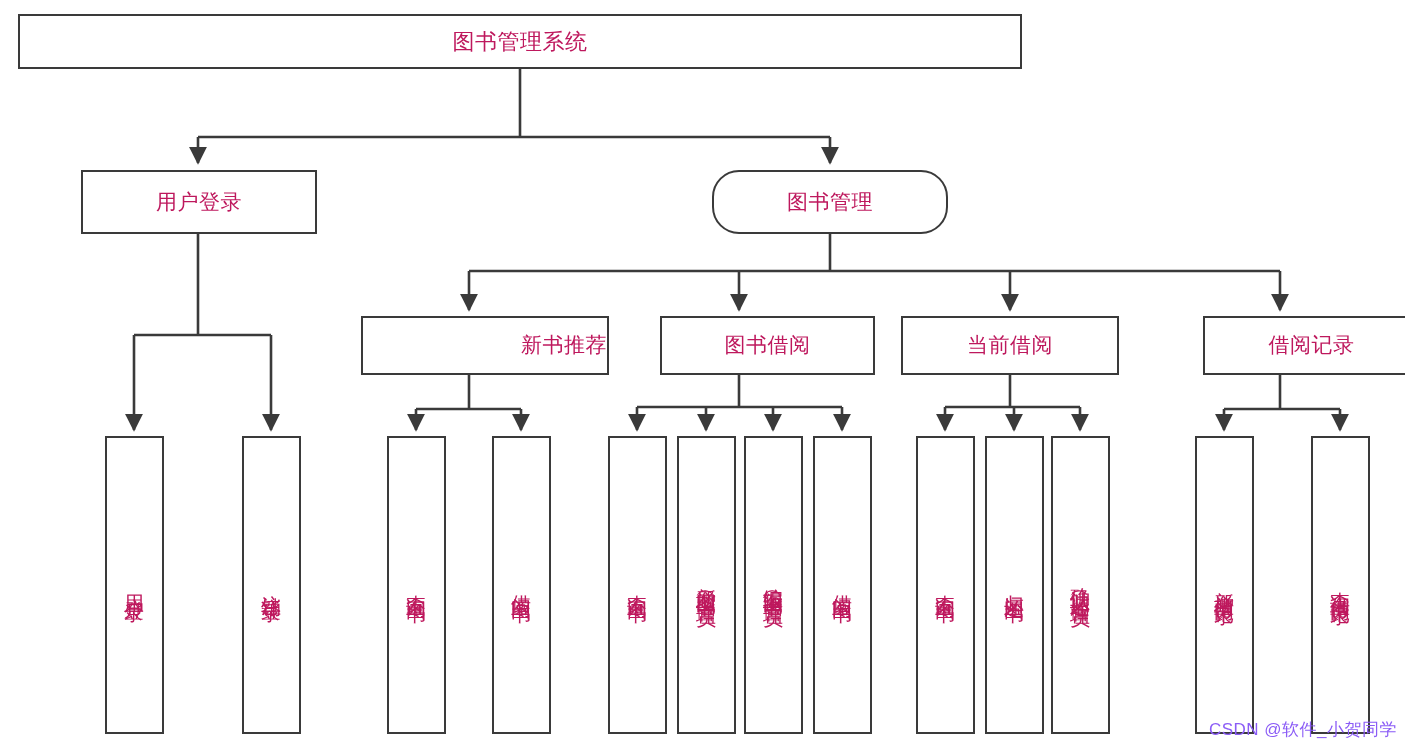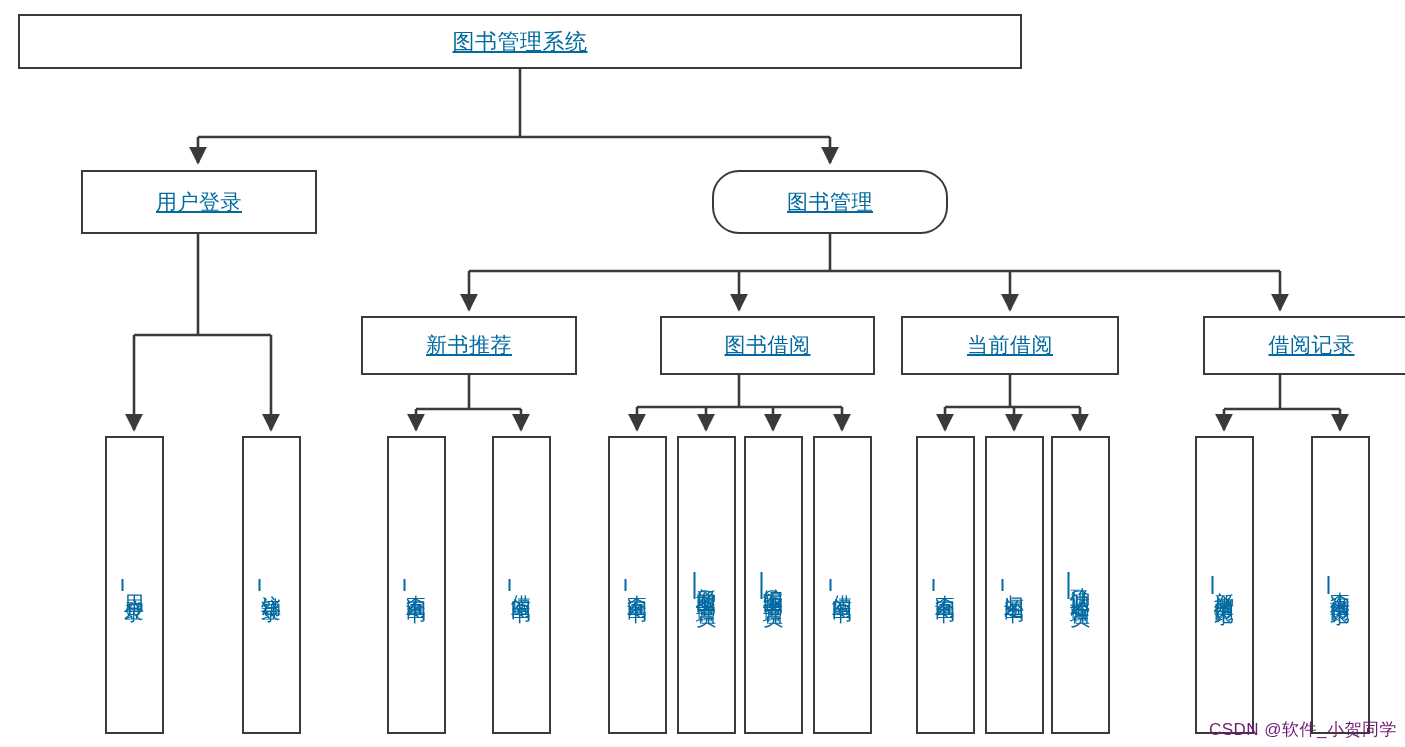--- a/index.html
+++ b/index.html
@@ -27,22 +27,21 @@
     height: 747px;
   }
   .node {
     position: absolute;
     box-sizing: border-box;
     background: #ffffff;
     border: 2.5px solid #3a3a3a;
     display: flex;
     align-items: center;
     justify-content: center;
-    color: #0369a1;
-    text-decoration: underline;
+    color: #be185d;
   }
   .node .lbl {
     display: block;
     text-align: center;
     line-height: 1.15;
     white-space: nowrap;
   }
   
   .node.h .lbl {
     font-size: 21px;
@@ -64,21 +63,21 @@
     line-height: 1.0;
     letter-spacing: 3px;
     white-space: nowrap;
     max-height: 100%;
   }
   .watermark {
     position: absolute;
     right: 8px;
     bottom: 6px;
     font-size: 17px;
-    color: #701a75;
+    color: #8b5cf6;
     letter-spacing: 0.5px;
     white-space: nowrap;
     pointer-events: none;
   }
 </style>
 </head>
 <body>
 
 <div id="diagram-root">
 
@@ -136,21 +135,21 @@
     <span class="lbl">图书管理系统</span>
   </div>
 
   <div class="node h" style="left:81px; top:170px; width:236px; height:64px;">
     <span class="lbl">用户登录</span>
   </div>
   <div class="node h" style="left:712px; top:170px; width:236px; height:64px;border-radius:27px;">
     <span class="lbl">图书管理</span>
   </div>
 
-  <div class="node h" style="left:361px; top:316px; width:216px; height:59px;">
+  <div class="node h" style="left:361px; top:316px; width:248px; height:59px;justify-content:flex-end;">
     <span class="lbl">新书推荐</span>
   </div>
   <div class="node h" style="left:632px; top:316px; width:215px; height:59px;margin-left:28px;">
     <span class="lbl">图书借阅</span>
   </div>
   <div class="node h" style="left:901px; top:316px; width:218px; height:59px;align-items:center;">
     <span class="lbl">当前借阅</span>
   </div>
   <div class="node h" style="left:1171px; top:316px; width:217px; height:59px;margin-left:32px;">
     <span class="lbl">借阅记录</span>

